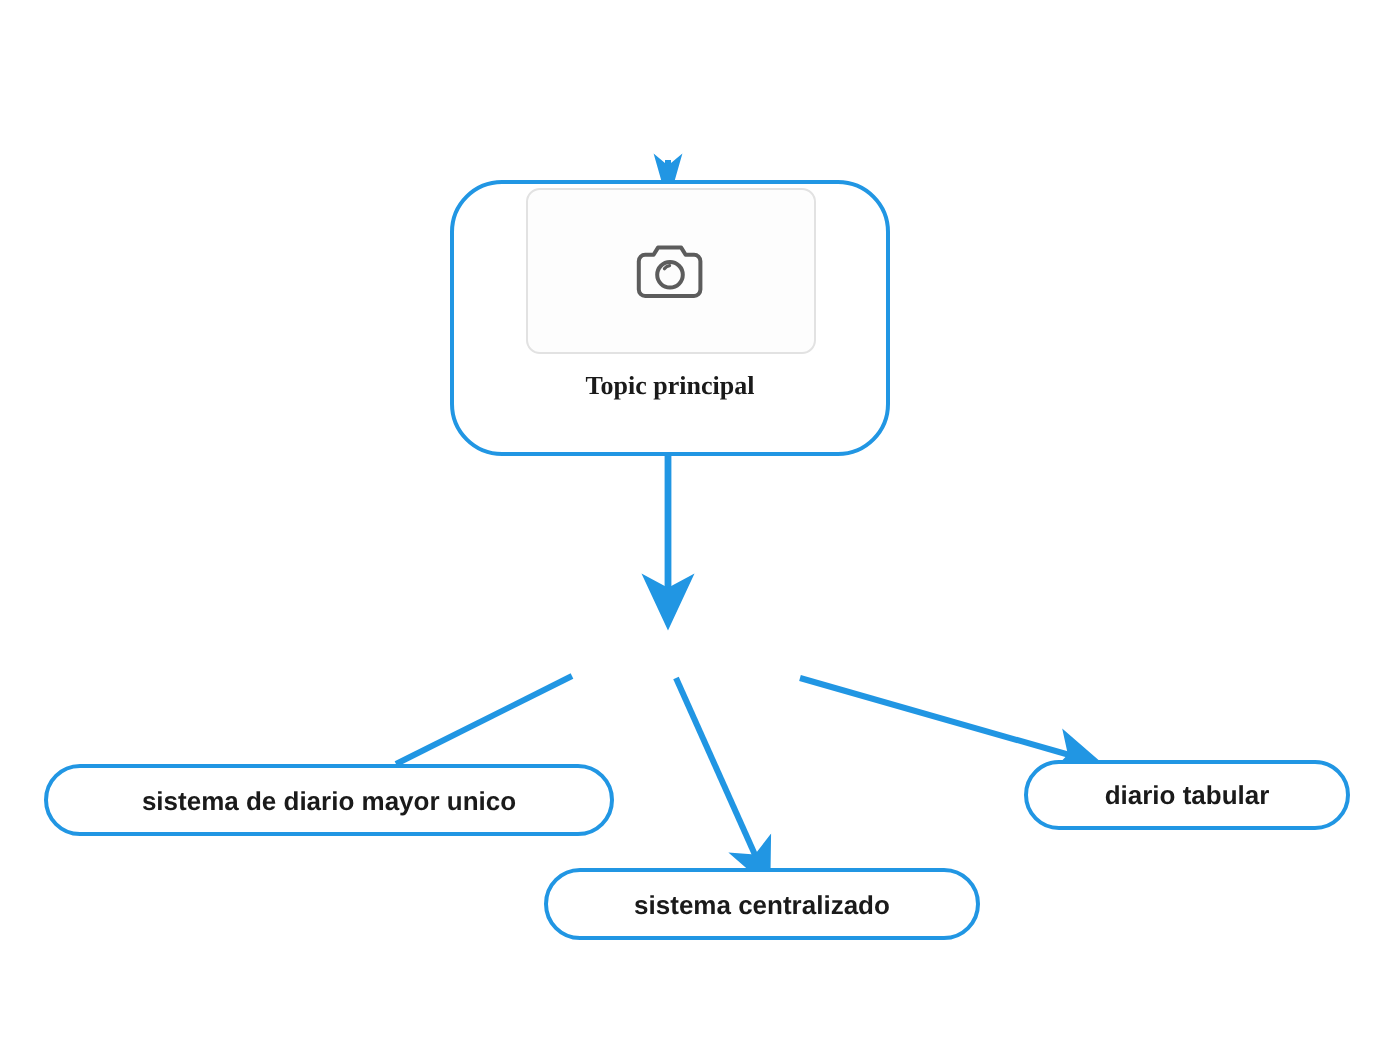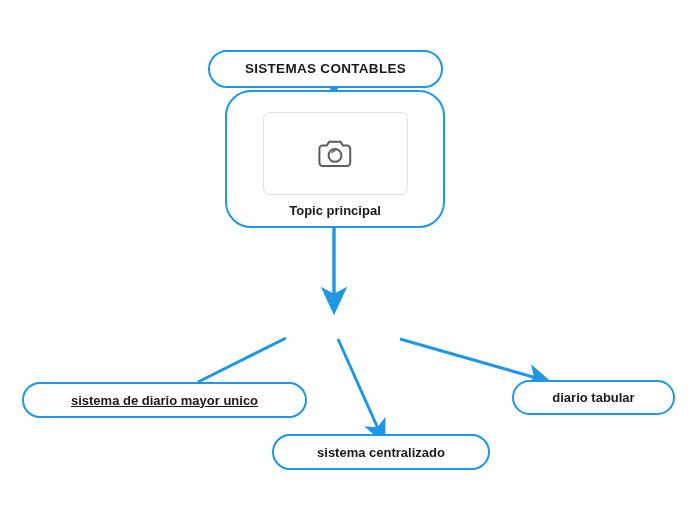--- a/index.html
+++ b/index.html
@@ -58,21 +58,22 @@
 
   
   #node-central {
     left: 225px;
     top: 90px;
     width: 220px;
     height: 138px;
     border-radius: 26px;
     flex-direction: column;
     justify-content: flex-start;
-    padding-top: 20px;
+    padding-top: 2px;
+    font-family: Liberation Serif, serif;
   }
   #image-placeholder {
     width: 145px;
     height: 83px;
     box-sizing: border-box;
     border: 1px solid #e2e2e2;
     border-radius: 7px;
     background: #fdfdfd;
     display: flex;
     align-items: center;
@@ -95,21 +96,20 @@
     letter-spacing: 0.2px;
   }
 
   
   #node-leaf-0 {
     left: 22px;
     top: 382px;
     width: 285px;
     height: 36px;
     font-size: 13px;
-    text-decoration: underline;
   }
   #node-leaf-1 {
     left: 272px;
     top: 434px;
     width: 218px;
     height: 36px;
     font-size: 13px;
   }
   #node-leaf-2 {
     left: 512px;
@@ -138,23 +138,20 @@
 
     <line x1="334" y1="228" x2="334" y2="301" stroke="#2196e3" stroke-width="3.4" marker-end="url(#arrow)"></line>
 
     <line x1="286" y1="338" x2="198" y2="382" stroke="#2196e3" stroke-width="3"></line>
 
     <line x1="338" y1="339" x2="380" y2="433" stroke="#2196e3" stroke-width="3" marker-end="url(#arrow)"></line>
 
     <line x1="400" y1="339" x2="540" y2="379" stroke="#2196e3" stroke-width="3" marker-end="url(#arrow)"></line>
   </svg>
 
-  <div class="node" id="node-root">
-    <span class="node-label">SISTEMAS CONTABLES</span>
-  </div>
 
   <div class="node" id="node-central">
     <div id="image-placeholder">
       <svg width="36" height="32" viewBox="0 0 36 32" fill="none" stroke="#5c5c5c" stroke-width="2" stroke-linecap="round" stroke-linejoin="round">
         <path d="M2.4 10.6 a3.2 3.2 0 0 1 3.2-3.2 h4.2 l2.2-3.6 h11.6 l2.2 3.6 h4.2
                  a3.2 3.2 0 0 1 3.2 3.2 v14.2 a3.2 3.2 0 0 1 -3.2 3.2
                  h-24.4 a3.2 3.2 0 0 1 -3.2 -3.2 Z"></path>
         <circle cx="18" cy="17.4" r="6.4"></circle>
         <path d="M15.2 14.4 a4 4 0 0 1 2.6 -1.6" stroke-width="1.6"></path>
       </svg>

